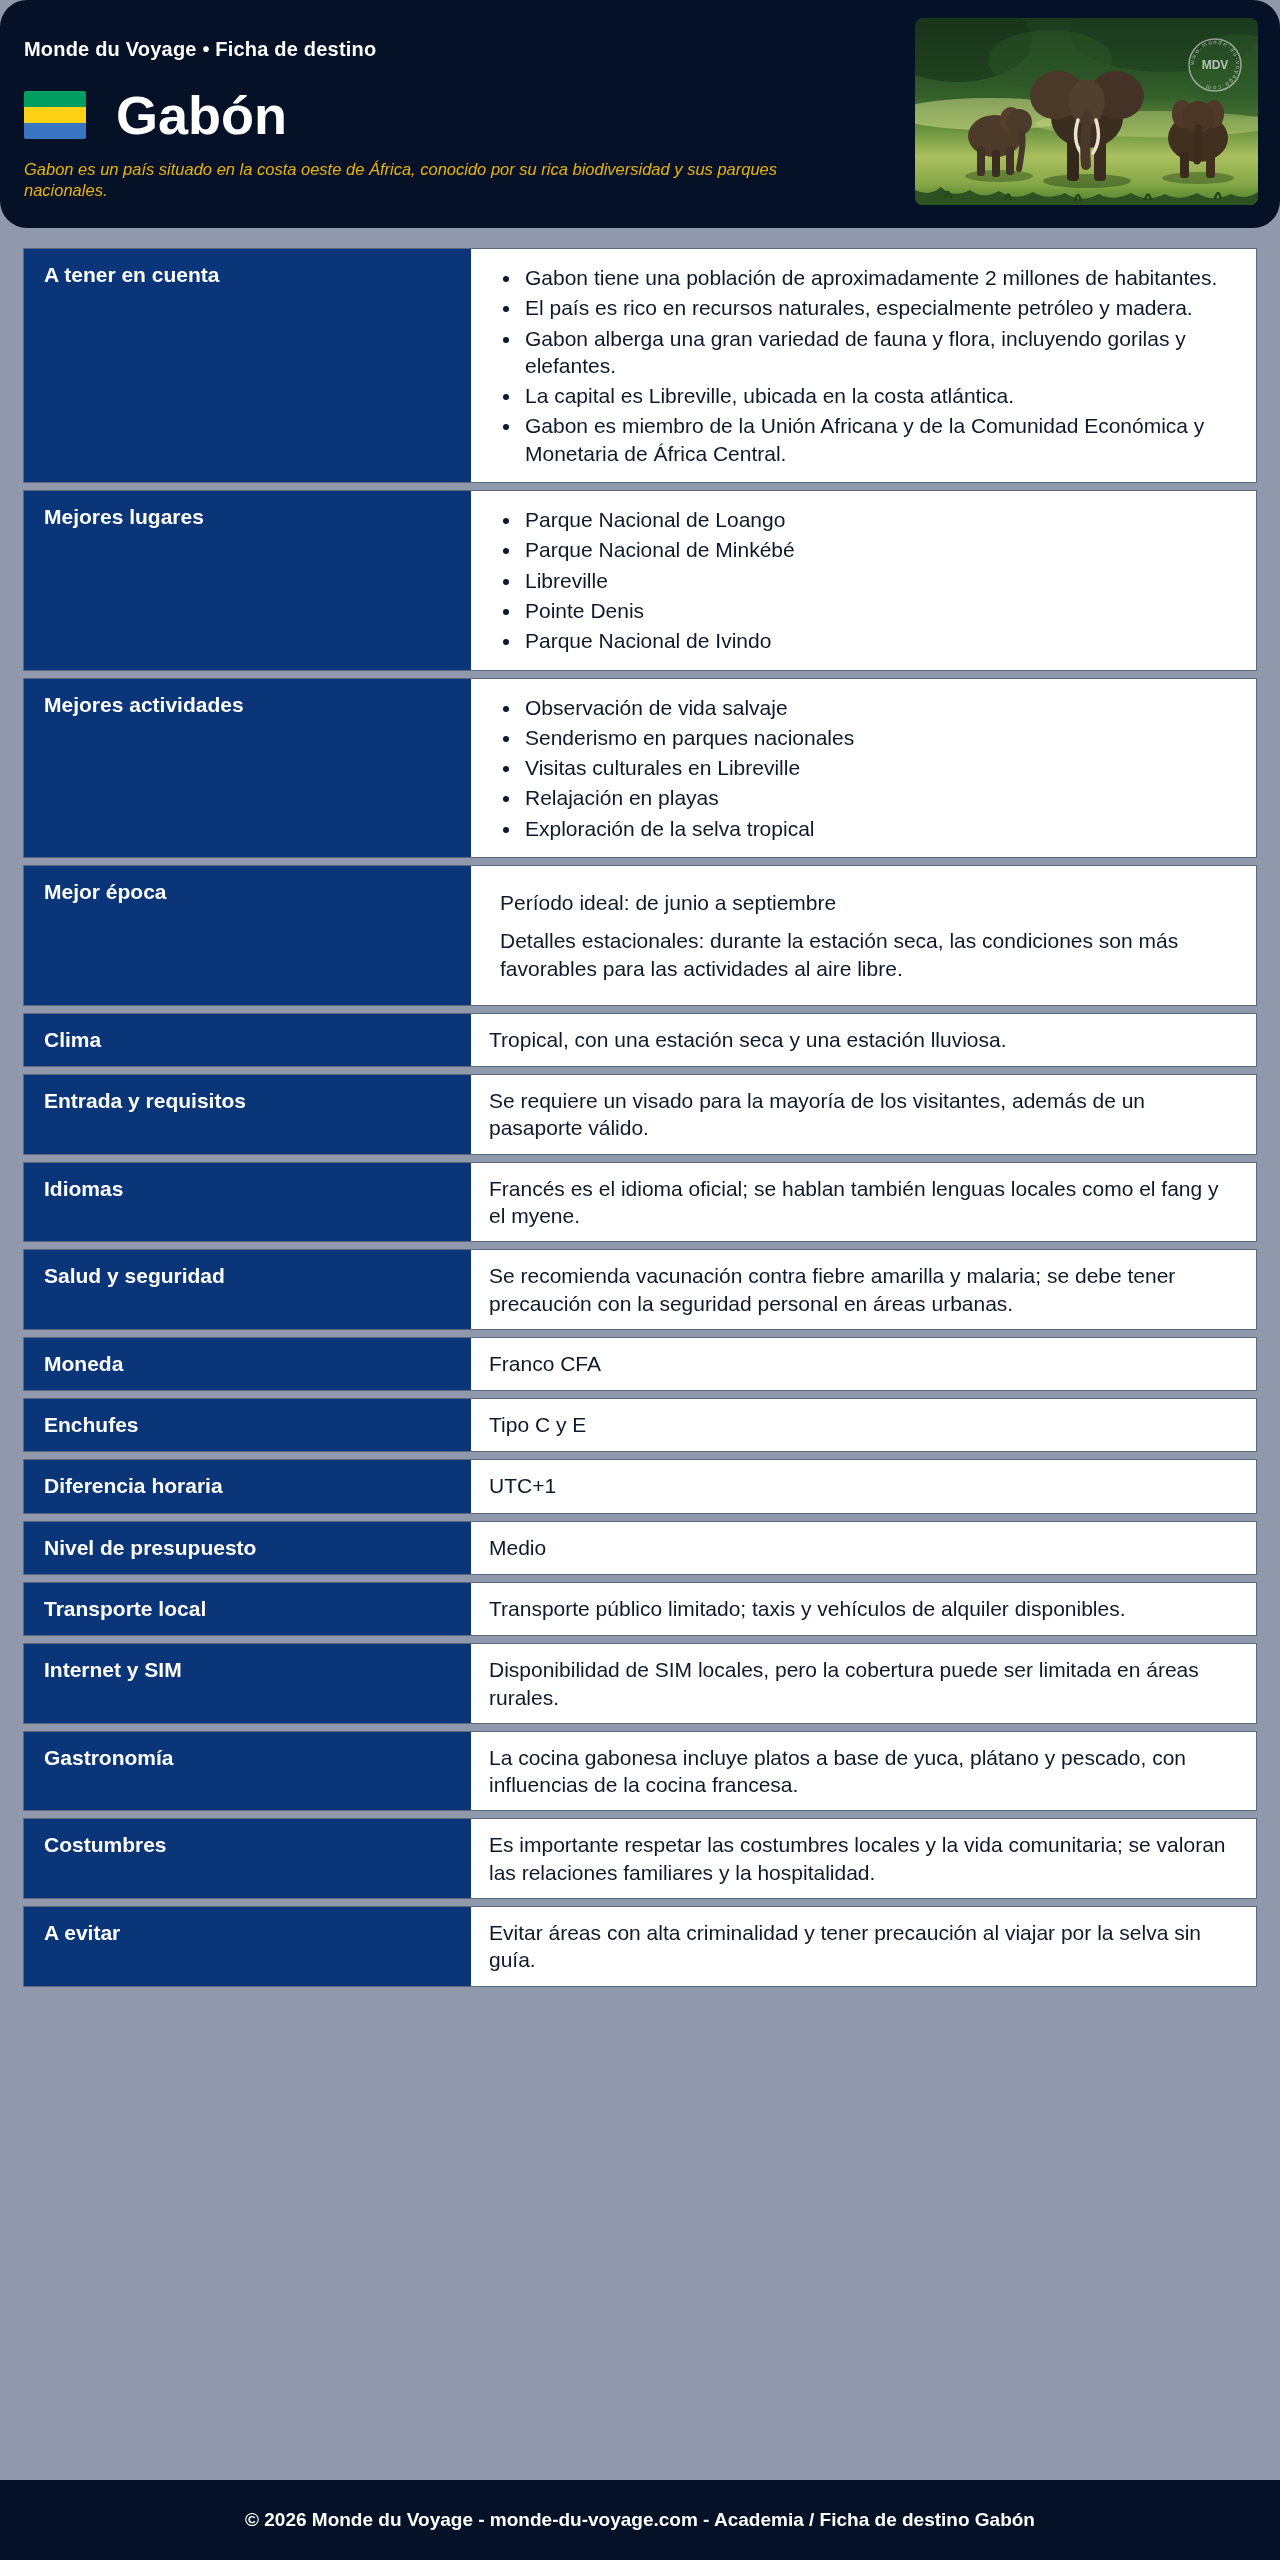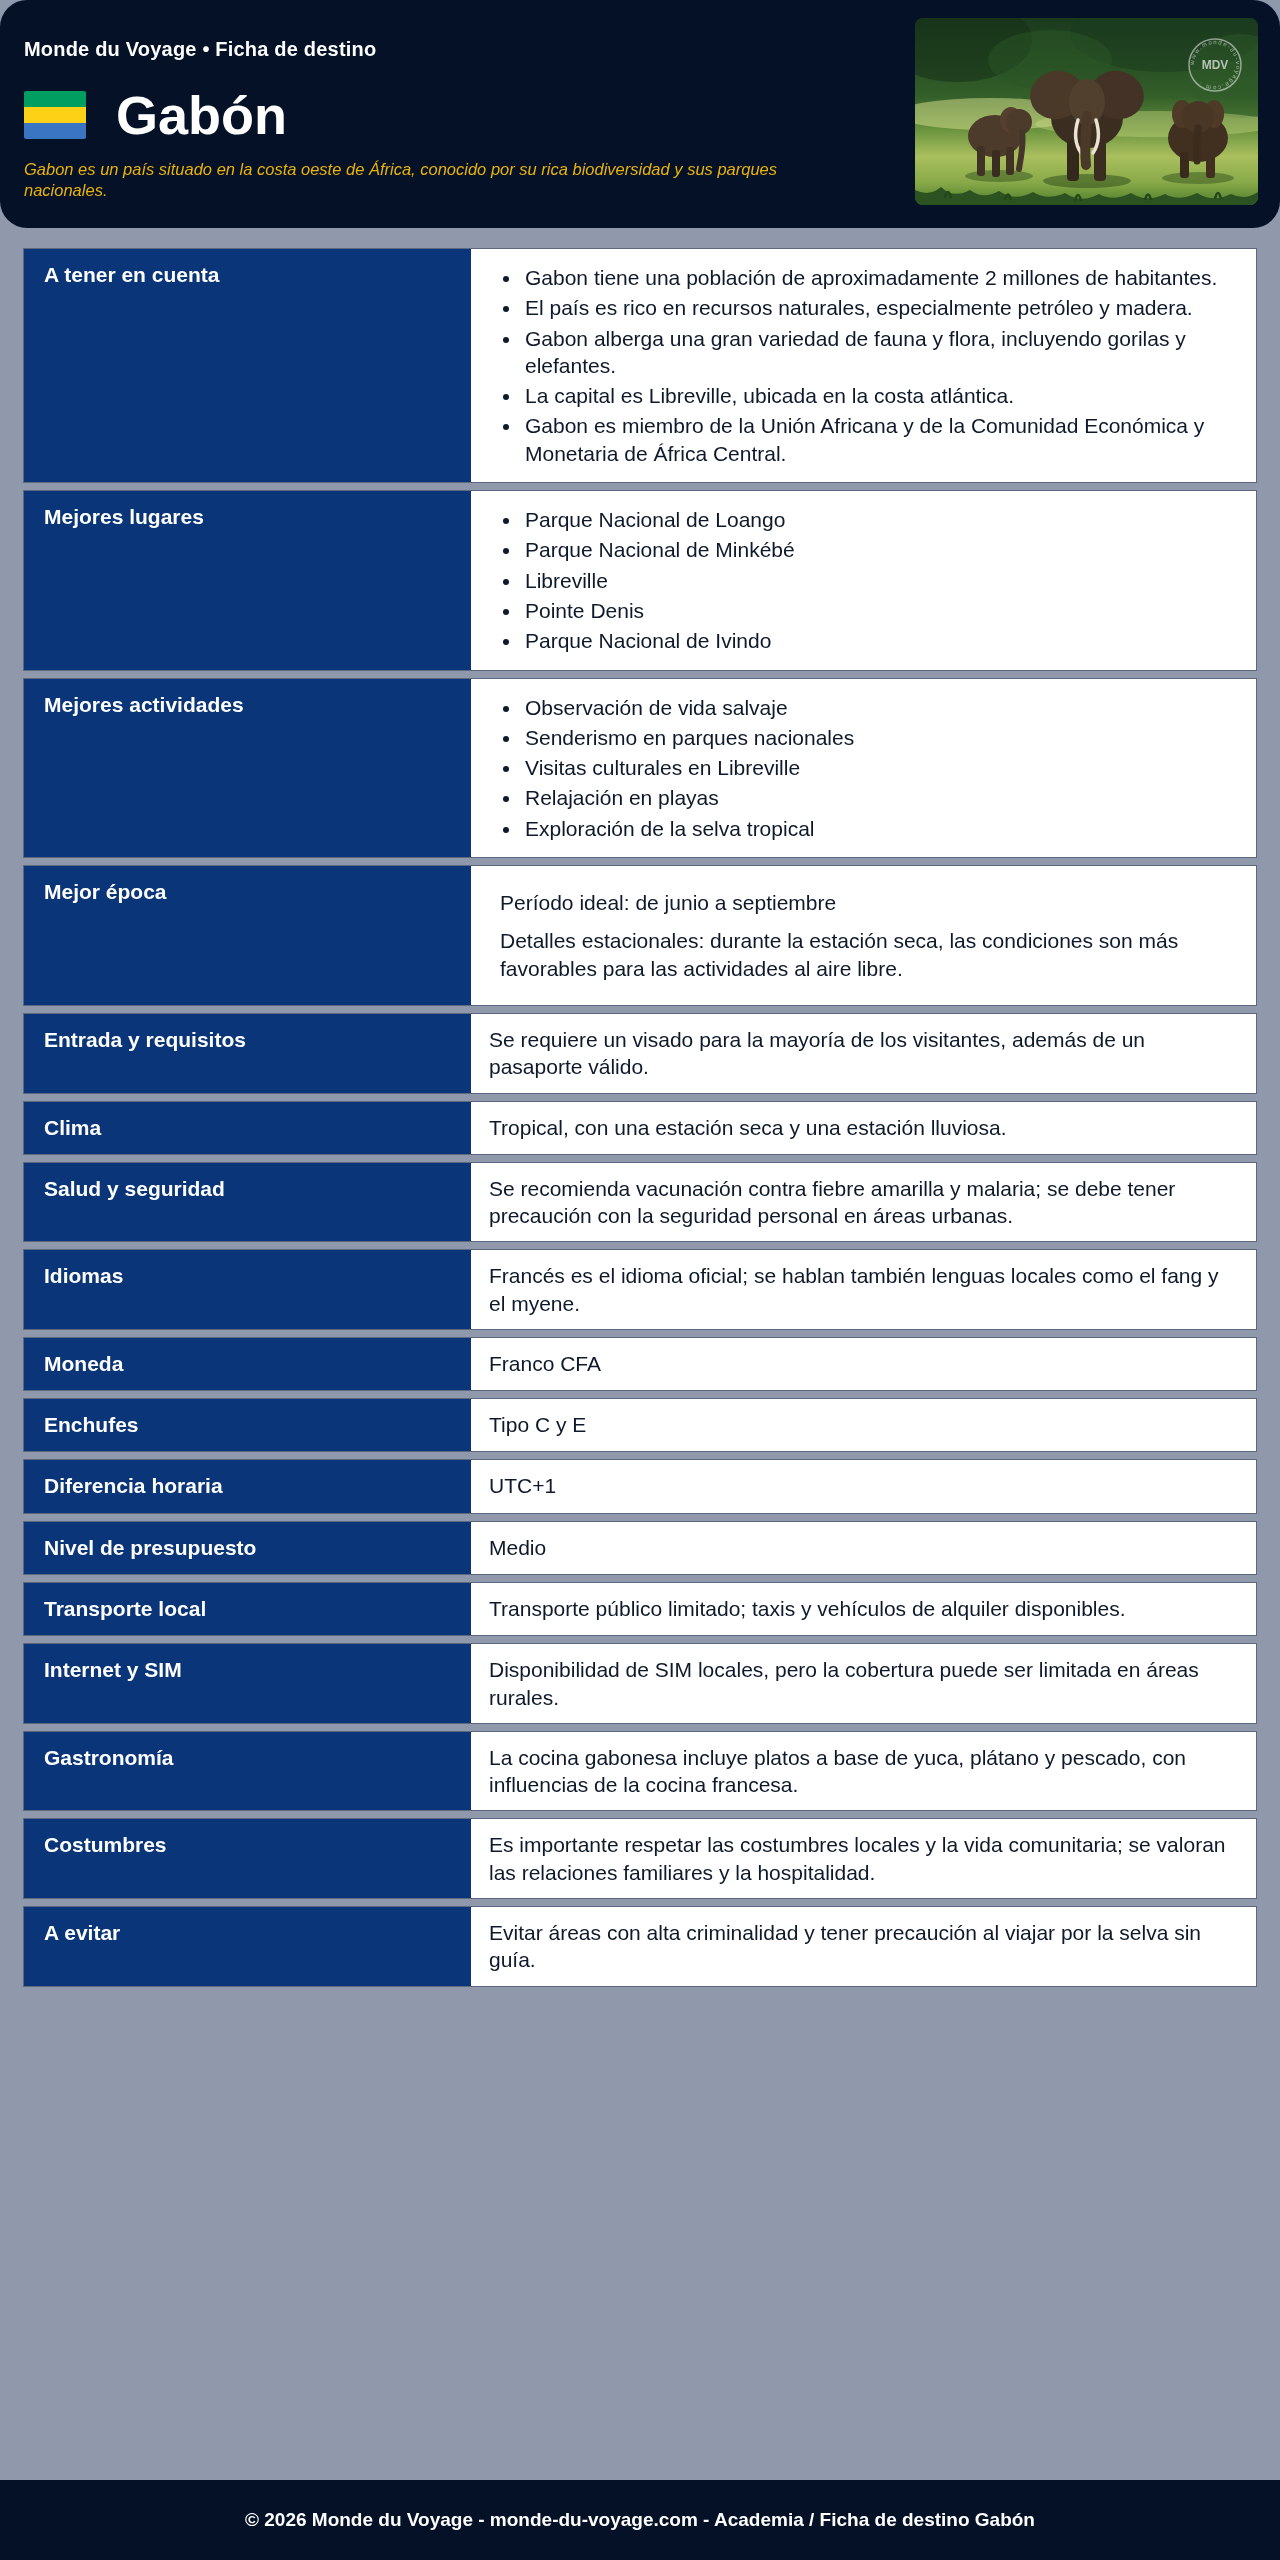--- a/index.html
+++ b/index.html
@@ -202,41 +202,41 @@
         </div>
       </div>
       <div class="row">
         <div class="label-cell">Mejor época</div>
         <div class="content-cell">
           <div class="line">Período ideal: de junio a septiembre</div>
           <div class="line">Detalles estacionales: durante la estación seca, las condiciones son más favorables para las actividades al aire libre.</div>
         </div>
       </div>
       <div class="row">
+        <div class="label-cell">Clima</div>
+        <div class="content-cell">
+          <p>Tropical, con una estación seca y una estación lluviosa.</p>
+        </div>
+      </div>
+      <div class="row">
         <div class="label-cell">Entrada y requisitos</div>
         <div class="content-cell">
           <p>Se requiere un visado para la mayoría de los visitantes, además de un pasaporte válido.</p>
         </div>
       </div>
       <div class="row">
-        <div class="label-cell">Clima</div>
-        <div class="content-cell">
-          <p>Tropical, con una estación seca y una estación lluviosa.</p>
+        <div class="label-cell">Idiomas</div>
+        <div class="content-cell">
+          <p>Francés es el idioma oficial; se hablan también lenguas locales como el fang y el myene.</p>
         </div>
       </div>
       <div class="row">
         <div class="label-cell">Salud y seguridad</div>
         <div class="content-cell">
           <p>Se recomienda vacunación contra fiebre amarilla y malaria; se debe tener precaución con la seguridad personal en áreas urbanas.</p>
-        </div>
-      </div>
-      <div class="row">
-        <div class="label-cell">Idiomas</div>
-        <div class="content-cell">
-          <p>Francés es el idioma oficial; se hablan también lenguas locales como el fang y el myene.</p>
         </div>
       </div>
       <div class="row">
         <div class="label-cell">Moneda</div>
         <div class="content-cell">
           <p>Franco CFA</p>
         </div>
       </div>
       <div class="row">
         <div class="label-cell">Enchufes</div>

